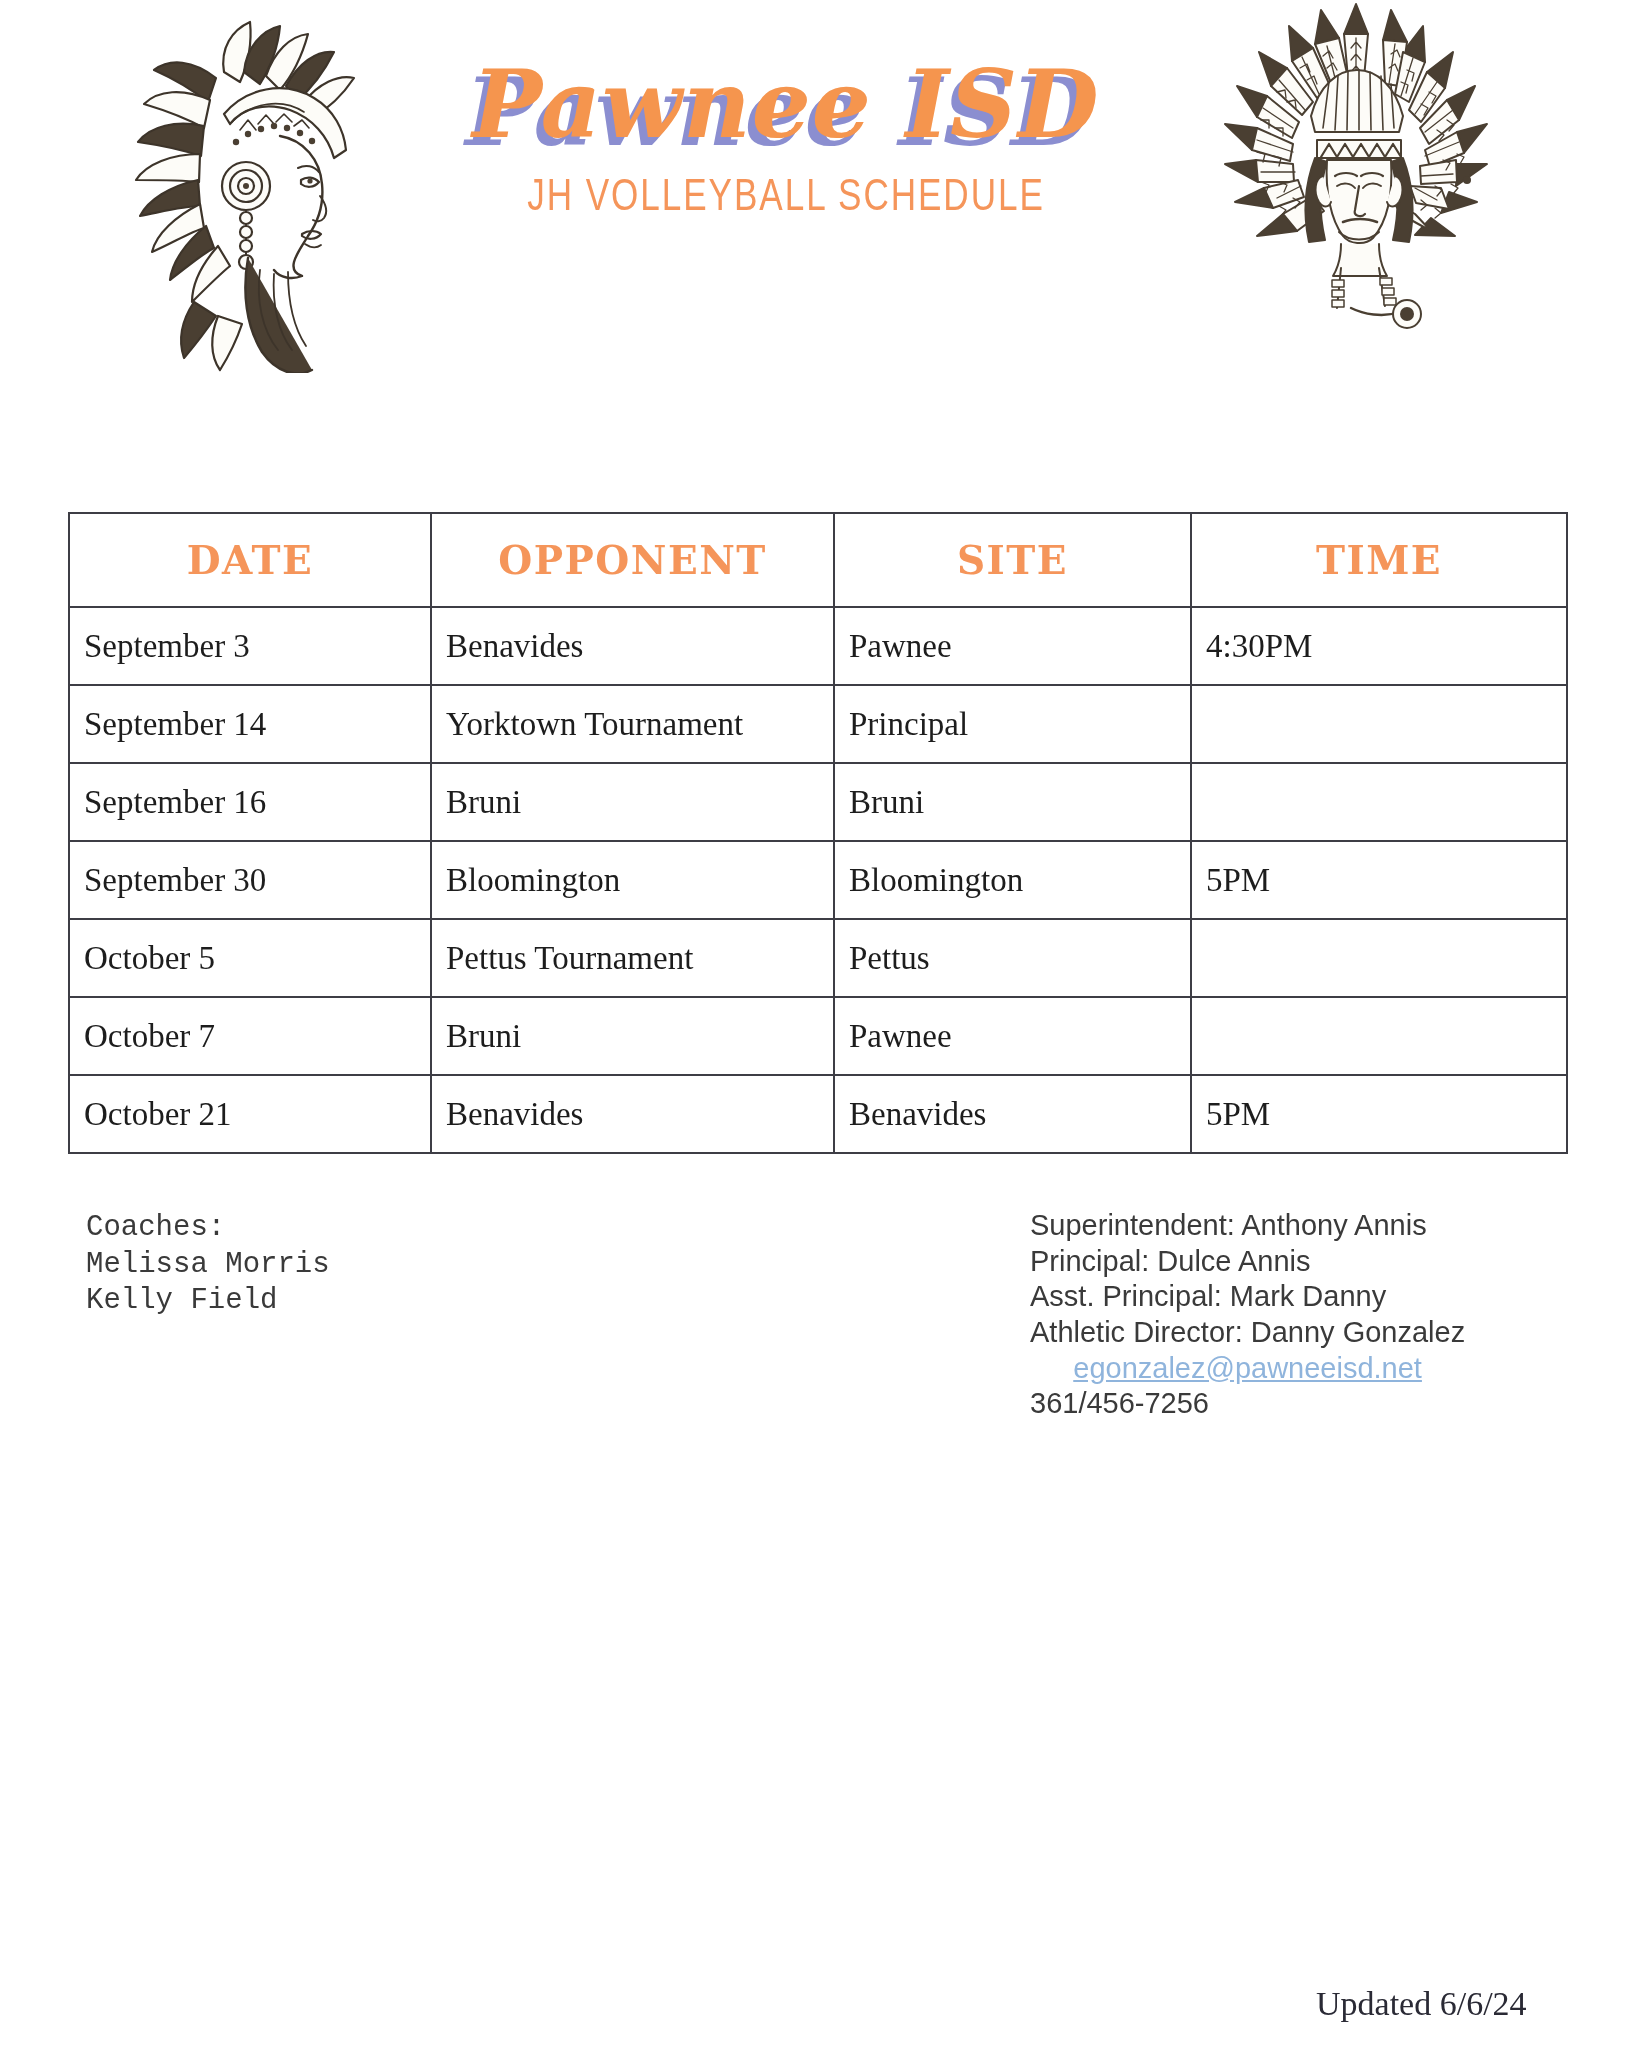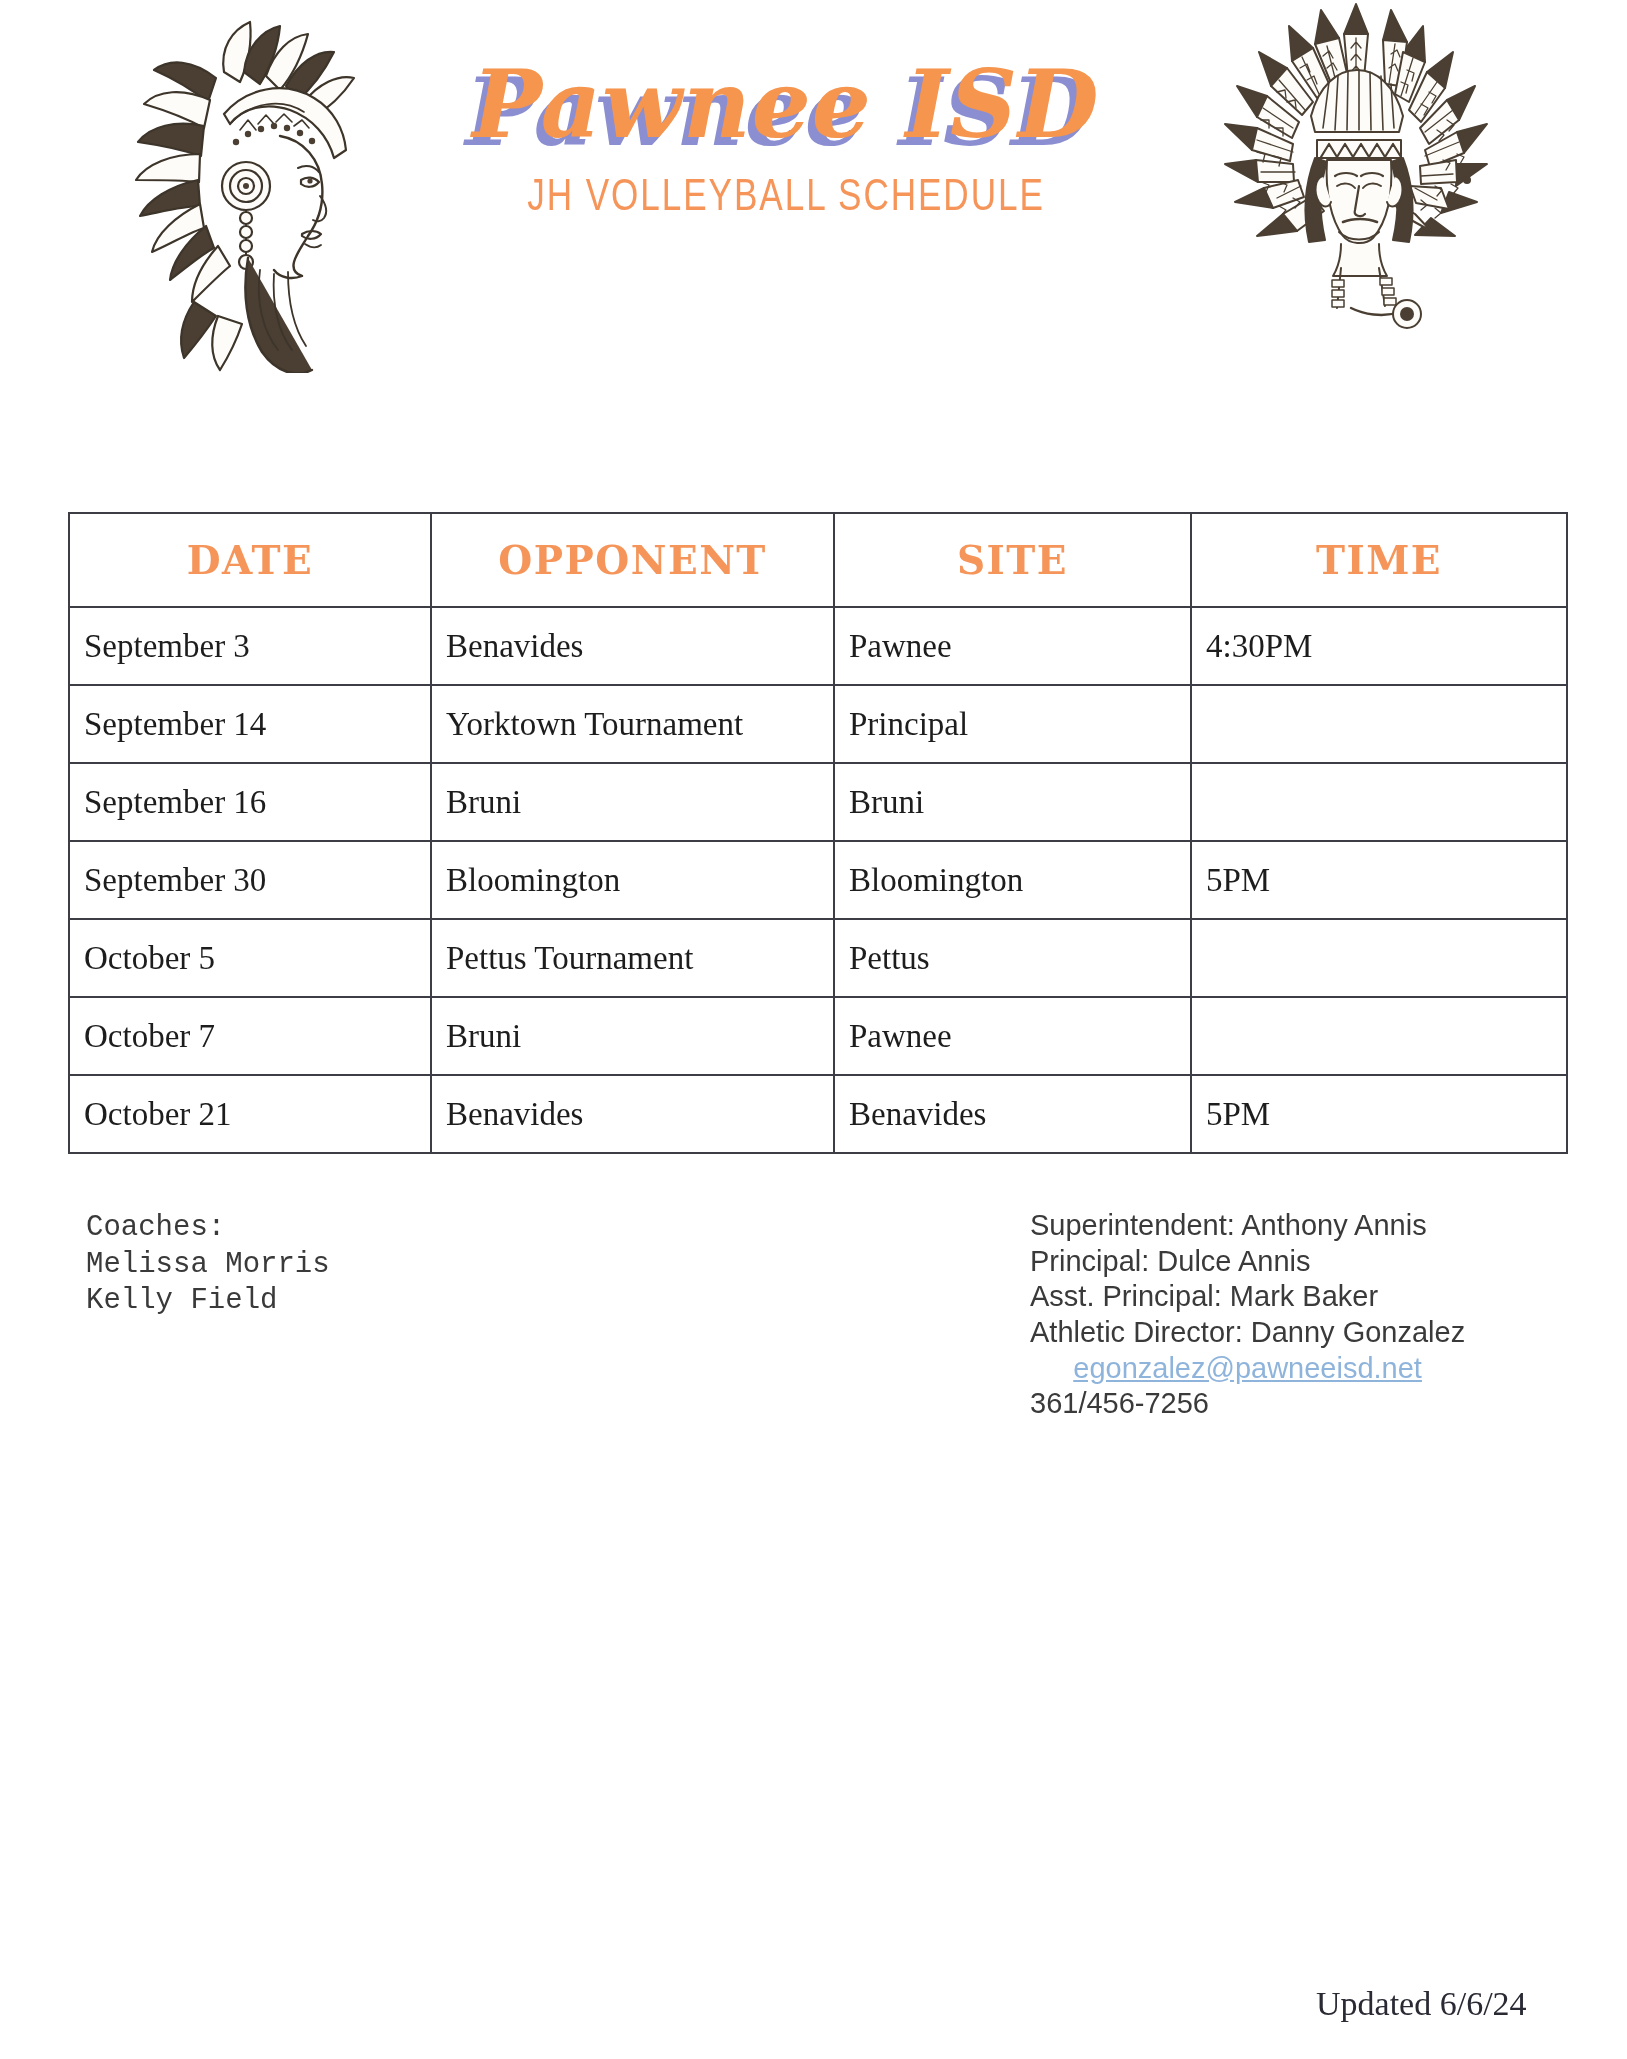--- a/index.html
+++ b/index.html
@@ -395,19 +395,19 @@
 
 <div class="coaches-block">
   <span class="line">Coaches:</span>
   <span class="line">Melissa Morris</span>
   <span class="line">Kelly Field</span>
 </div>
 
 <div class="admin-block">
   <span class="line">Superintendent: Anthony Annis</span>
   <span class="line">Principal: Dulce Annis</span>
-  <span class="line">Asst. Principal: Mark Baker</span>
+  <span class="line">Asst. Principal: Mark Danny</span>
   <span class="line">Athletic Director: Danny Gonzalez</span>
   <span class="admin-email">egonzalez@pawneeisd.net</span>
   <span class="admin-phone">361/456-7256</span>
 </div>
 
 <div class="updated">Updated 6/6/24</div>
 
 </body></html>

